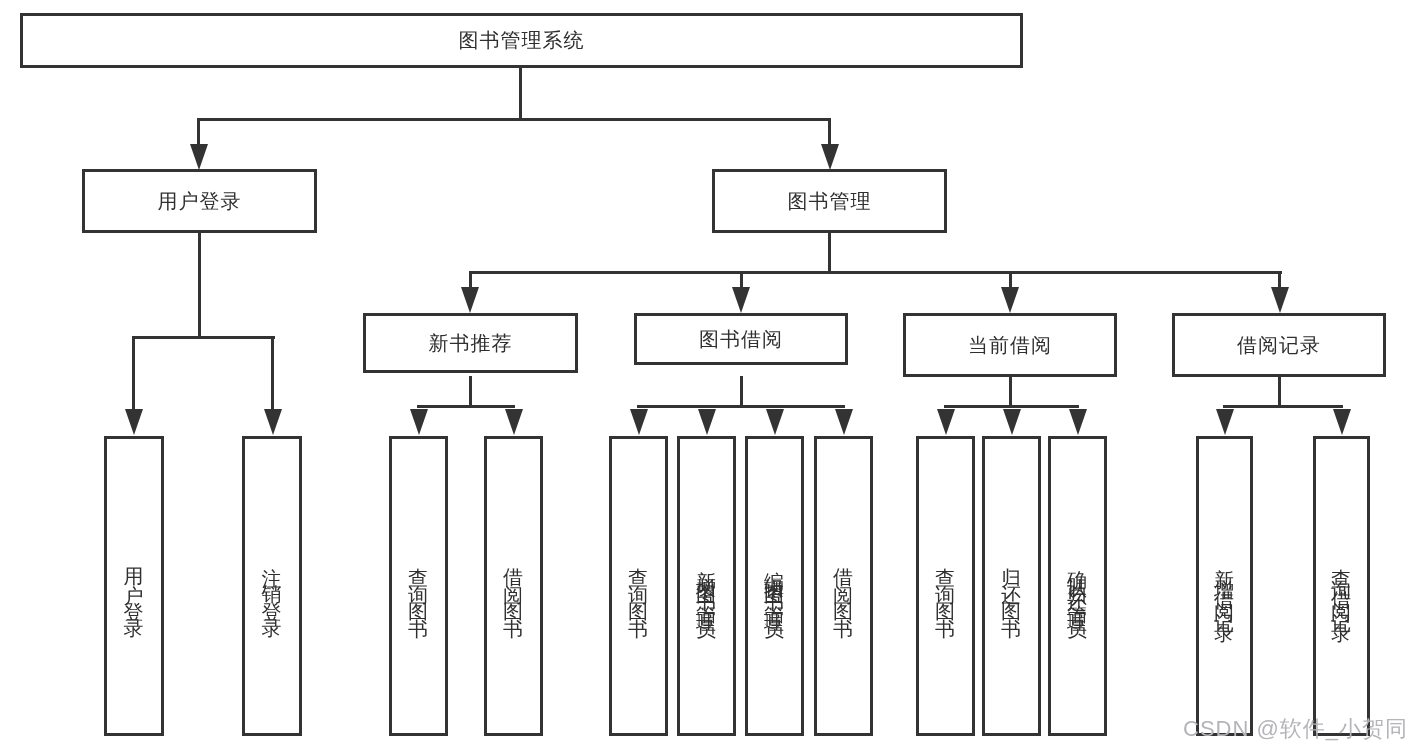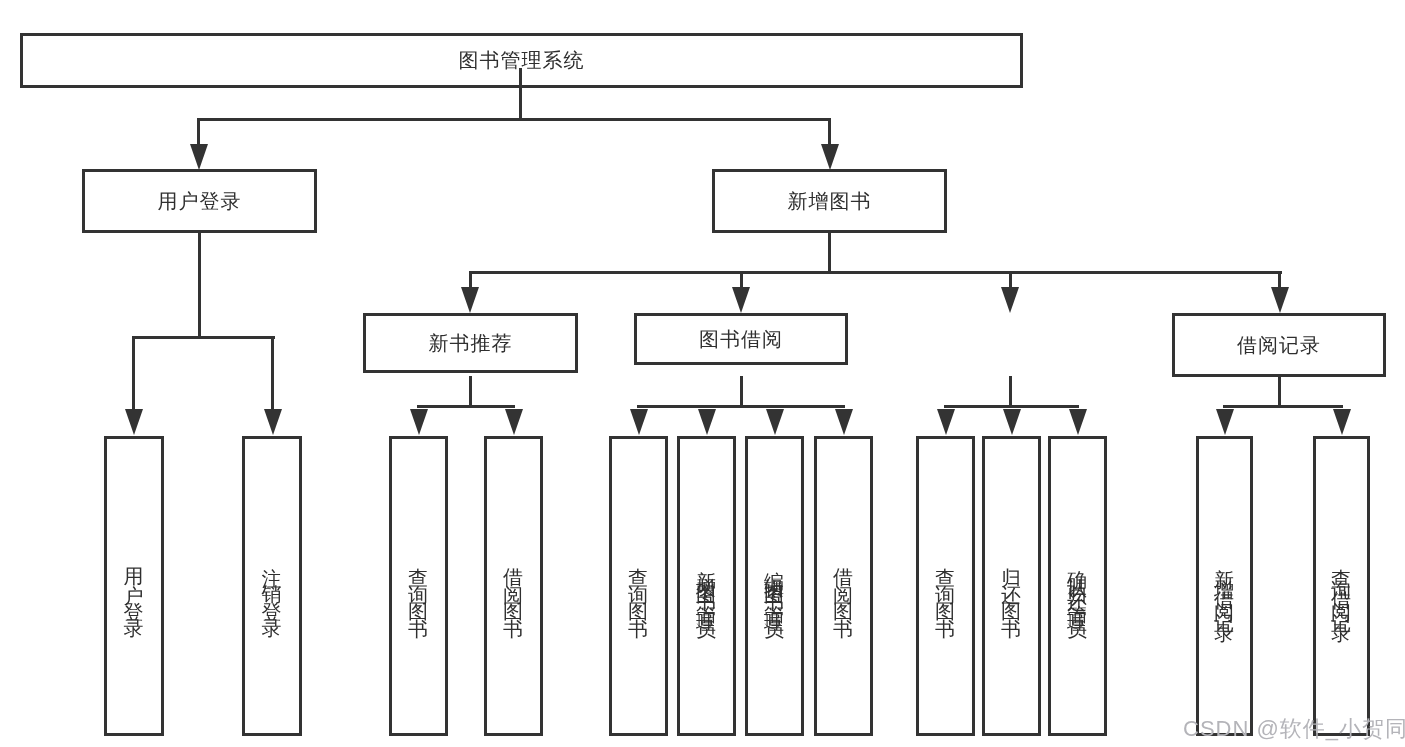--- a/index.html
+++ b/index.html
@@ -62,31 +62,31 @@
     letter-spacing: 1px;
     white-space: nowrap;
     z-index: 5;
   }
 </style>
 </head>
 <body>
 
 <div class="canvas">
 
-  <div class="box" style="left:20px;top:13px;width:1003px;height:55px;margin-top:20px;">图书管理系统</div>
+  <div class="box" style="left:20px;top:13px;width:1003px;height:55px;">图书管理系统</div>
 
   <div class="vline" style="left:519px;top:68px;height:52px;"></div>
   <div class="hline" style="left:197px;top:118px;width:634px;"></div>
   <div class="vline" style="left:197px;top:118px;height:28px;"></div>
   <div class="arrow" style="left:190px;top:144px;"></div>
   <div class="vline" style="left:828px;top:118px;height:28px;"></div>
   <div class="arrow" style="left:821px;top:144px;"></div>
 
   <div class="box" style="left:82px;top:169px;width:235px;height:64px;">用户登录</div>
-  <div class="box" style="left:712px;top:169px;width:235px;height:64px;">新增图书</div>
+  <div class="box" style="left:712px;top:169px;width:235px;height:64px;">图书管理</div>
 
   <div class="vline" style="left:198px;top:233px;height:105px;"></div>
   <div class="hline" style="left:132px;top:336px;width:143px;"></div>
   <div class="vline" style="left:132px;top:336px;height:74px;"></div>
   <div class="arrow" style="left:125px;top:409px;"></div>
   <div class="vline" style="left:271px;top:336px;height:74px;"></div>
   <div class="arrow" style="left:264px;top:409px;"></div>
 
   <div class="vline" style="left:828px;top:233px;height:40px;"></div>
   <div class="hline" style="left:469px;top:271px;width:813px;"></div>
@@ -94,20 +94,21 @@
   <div class="arrow" style="left:461px;top:287px;"></div>
   <div class="vline" style="left:740px;top:271px;height:18px;"></div>
   <div class="arrow" style="left:732px;top:287px;"></div>
   <div class="vline" style="left:1009px;top:271px;height:18px;"></div>
   <div class="arrow" style="left:1001px;top:287px;"></div>
   <div class="vline" style="left:1278px;top:271px;height:18px;"></div>
   <div class="arrow" style="left:1271px;top:287px;"></div>
 
   <div class="box" style="left:363px;top:313px;width:215px;height:60px;">新书推荐</div>
   <div class="box" style="left:634px;top:313px;width:214px;height:52px;">图书借阅</div>
+  <div class="box" style="left:903px;top:313px;width:214px;height:64px;">当前借阅</div>
   <div class="box" style="left:1172px;top:313px;width:214px;height:64px;">借阅记录</div>
 
   <div class="vline" style="left:469px;top:376px;height:31px;"></div>
   <div class="hline" style="left:417px;top:405px;width:98px;"></div>
   <div class="arrow" style="left:410px;top:409px;"></div>
   <div class="arrow" style="left:505px;top:409px;"></div>
 
   <div class="vline" style="left:740px;top:376px;height:31px;"></div>
   <div class="hline" style="left:637px;top:405px;width:208px;"></div>
   <div class="arrow" style="left:630px;top:409px;"></div>

